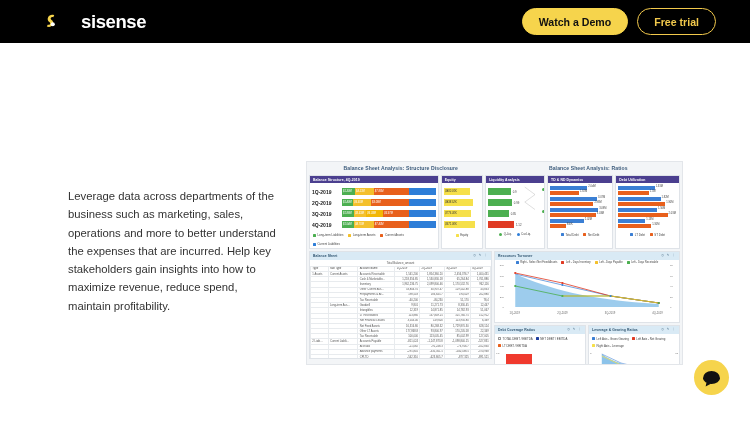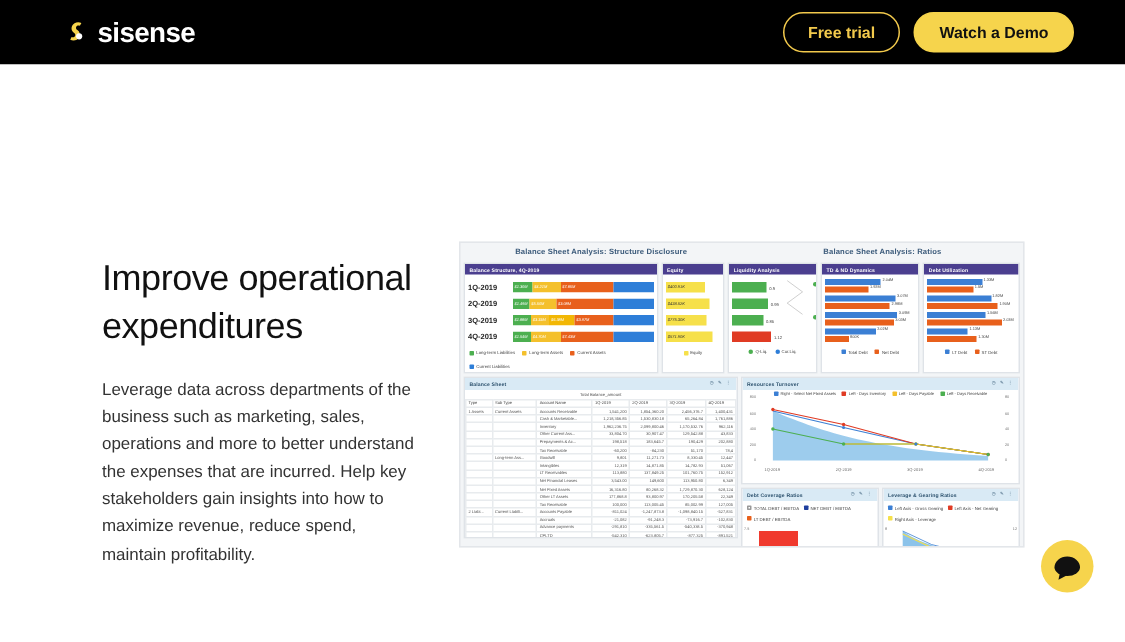--- a/index.html
+++ b/index.html
@@ -13,21 +13,21 @@
 
   
   .header {
     height: 43px;
     background: #000000;
     display: flex;
     align-items: center;
     padding: 0 34px 0 42px;
     position: relative;
   }
-  .logo { display: flex; align-items: center; gap: 4px; }
+  .logo { display: flex; align-items: center; gap: 20px; }
   .logo-mark { width: 19px; height: 19px; position: relative; flex: 0 0 auto; }
   .logo-text {
     color: #ffffff;
     font-size: 18.5px;
     font-weight: 700;
     letter-spacing: -0.4px;
   }
   .nav {
     display: flex;
     align-items: center;
@@ -262,29 +262,28 @@
       <svg viewBox="0 0 24 24" width="19" height="19">
         <path d="M15.5 4.2c-3.1-1.4-6.6-.2-7.9 2.6-1 2.2-.2 4.6 1.7 5.8 1 .6 1.3 1.6.9 2.5-.5 1-1.8 1.4-3 .9l-1.1 2.3c2.9 1.4 6.3.3 7.6-2.4 1-2.2.3-4.6-1.6-5.8-1-.7-1.4-1.7-1-2.6.5-1 1.9-1.4 3.1-.9z" fill="#f6d44c"></path>
         <circle cx="13.6" cy="15.4" r="2.6" fill="#ffffff"></circle>
       </svg>
     </span>
     <span class="logo-text">sisense</span>
   </div>
 
 
   <div class="header-actions">
+    <div class="btn btn-solid">Watch a Demo</div>
     <div class="btn btn-outline">Free trial</div>
-    <div class="btn btn-solid">Watch a Demo</div>
   </div>
 </div>
 
 <div class="main">
 
   <div class="copy">
-    <h1 class="headline">Improve operational expenditures</h1>
     <p class="body-copy">Leverage data across departments of the business such as marketing, sales, operations and more to better understand the expenses that are incurred.  Help key stakeholders gain insights into how to maximize revenue, reduce spend, maintain profitability.</p>
   </div>
 
   <div class="dashboard">
 
     <div class="db-titles">
       <div class="db-title">Balance Sheet Analysis: Structure Disclosure</div>
       <div class="db-title">Balance Sheet Analysis: Ratios</div>
     </div>
 

